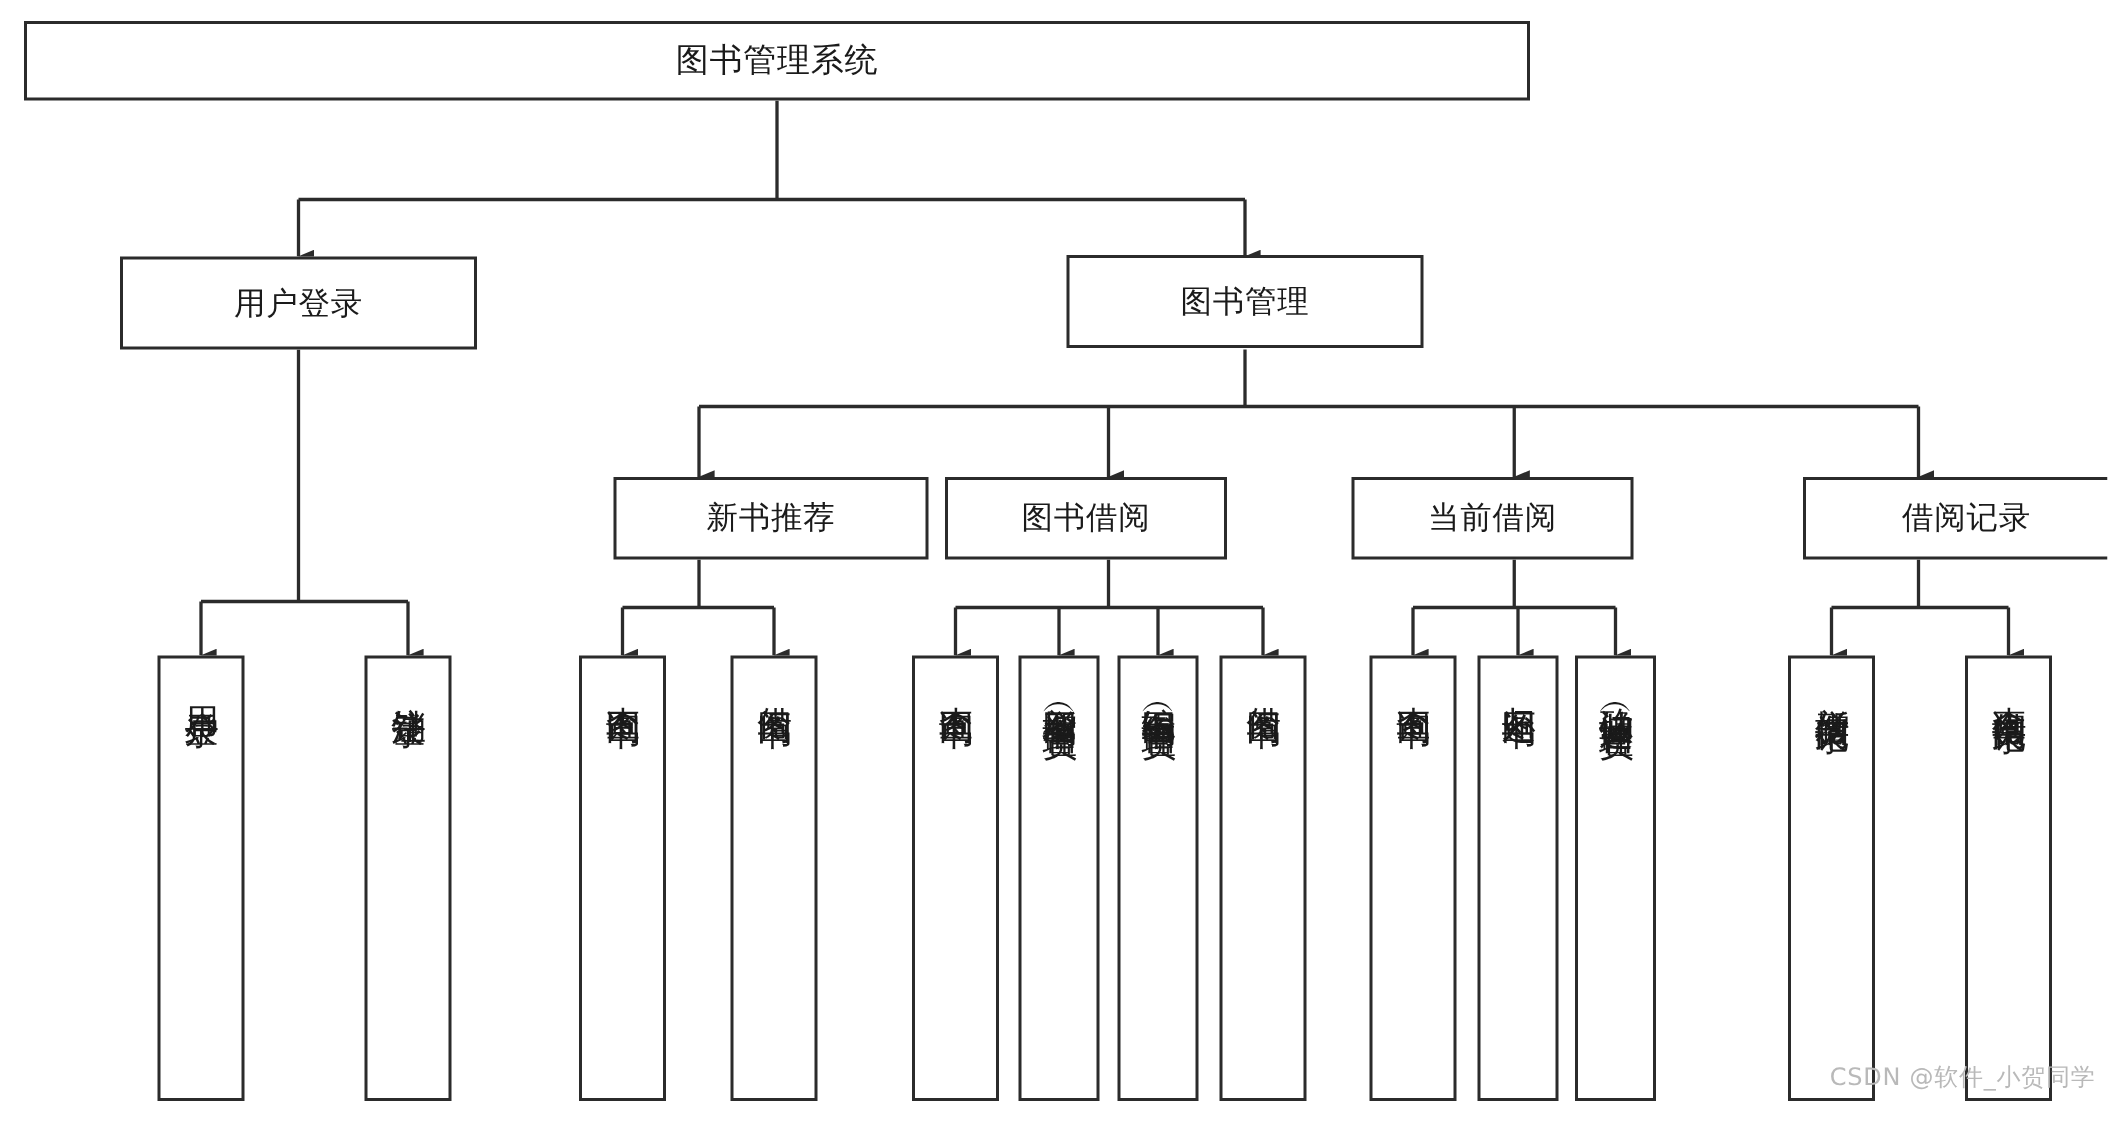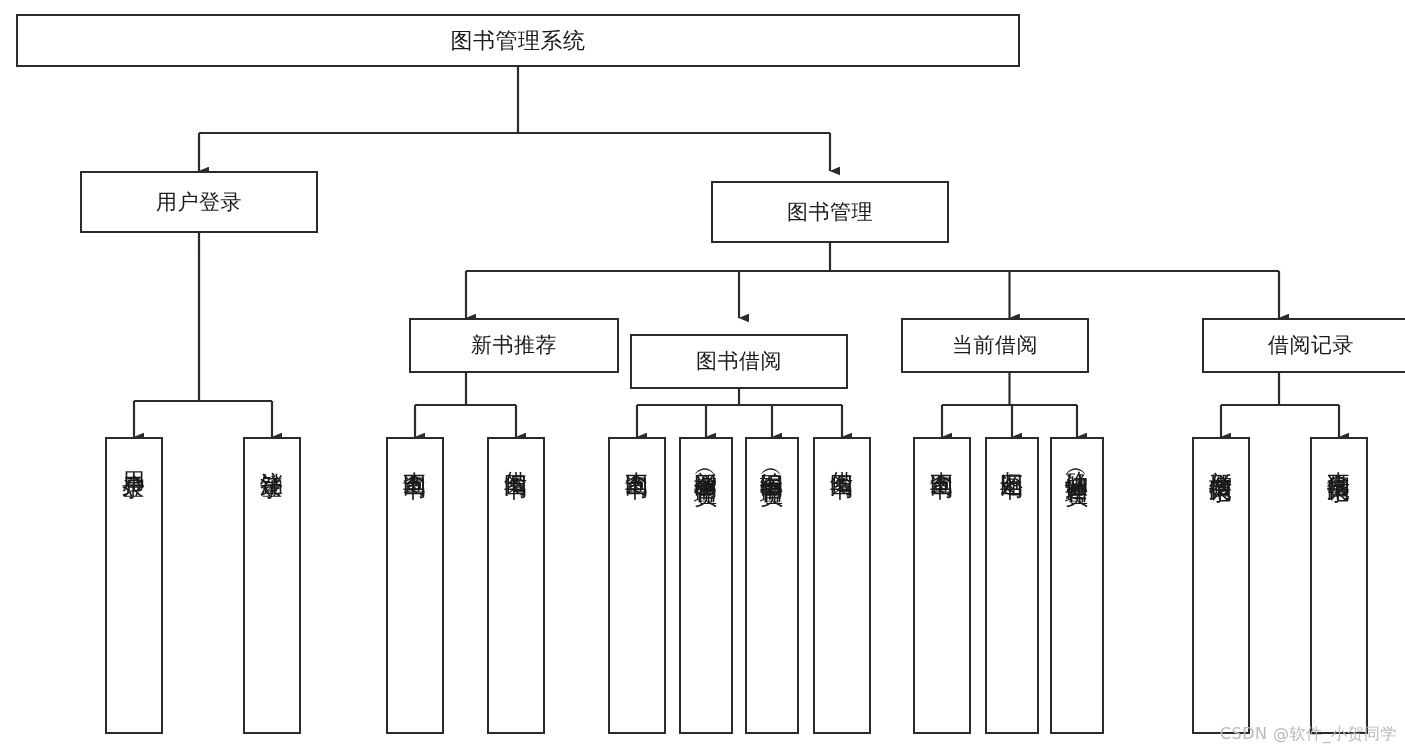--- a/index.html
+++ b/index.html
@@ -57,21 +57,21 @@
     text-orientation: upright;
     font-size: 23px;
     line-height: 1.05;
     letter-spacing: 2px;
   }
   .node.root .label { font-size: 22px; }
 
   #watermark {
     position: absolute;
     right: 8px;
-    bottom: 2px;
+    bottom: 18px;
     font-size: 16px;
     color: #b9b9b9;
     letter-spacing: 0.5px;
     z-index: 5;
     white-space: nowrap;
   }
 </style>
 </head>
 <body>
 
@@ -119,27 +119,27 @@
       </g>
   </svg>
 
   <div id="node-layer">
       <div class="node horiz root" style="left: 16px; top: 14px; width: 1004px; height: 53px;">
         <span class="label">图书管理系统</span>
       </div>
       <div class="node horiz" style="left: 80px; top: 171px; width: 238px; height: 62px;">
         <span class="label">用户登录</span>
       </div>
-      <div class="node horiz" style="left: 711px; top: 181px; width: 238px; height: 62px;">
+      <div class="node horiz" style="left: 711px; top: 170px; width: 238px; height: 62px;">
         <span class="label">图书管理</span>
       </div>
       <div class="node horiz" style="left: 361px; top: 318px; width: 210px; height: 55px; margin-left: 48px;">
         <span class="label">新书推荐</span>
       </div>
-      <div class="node horiz" style="left: 630px; top: 334px; width: 218px; height: 55px;">
+      <div class="node horiz" style="left: 630px; top: 318px; width: 188px; height: 55px;">
         <span class="label">图书借阅</span>
       </div>
       <div class="node horiz" style="left: 901px; top: 318px; width: 188px; height: 55px;">
         <span class="label">当前借阅</span>
       </div>
       <div class="node horiz" style="left: 1170px; top: 318px; width: 218px; height: 55px; margin-left: 32px;">
         <span class="label">借阅记录</span>
       </div>
       <div class="node vert" style="left: 105px; top: 437px; width: 58px; height: 297px;">
         <span class="label">用户登录</span>

